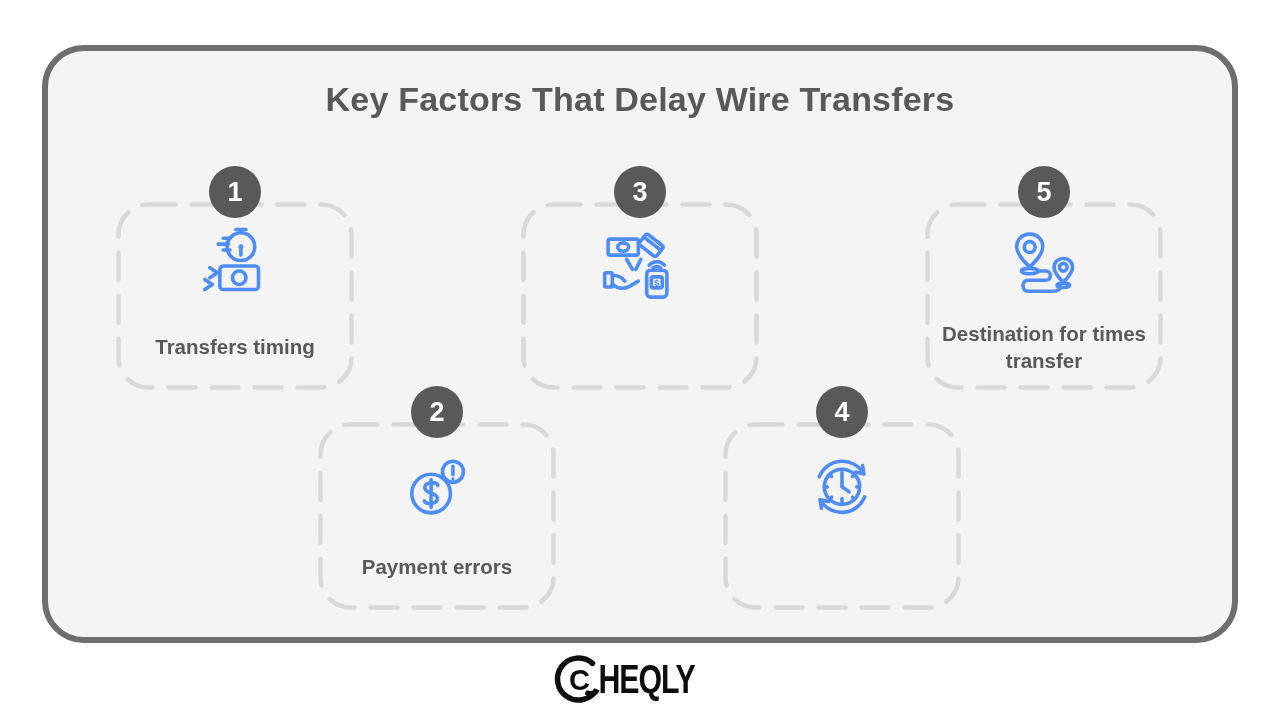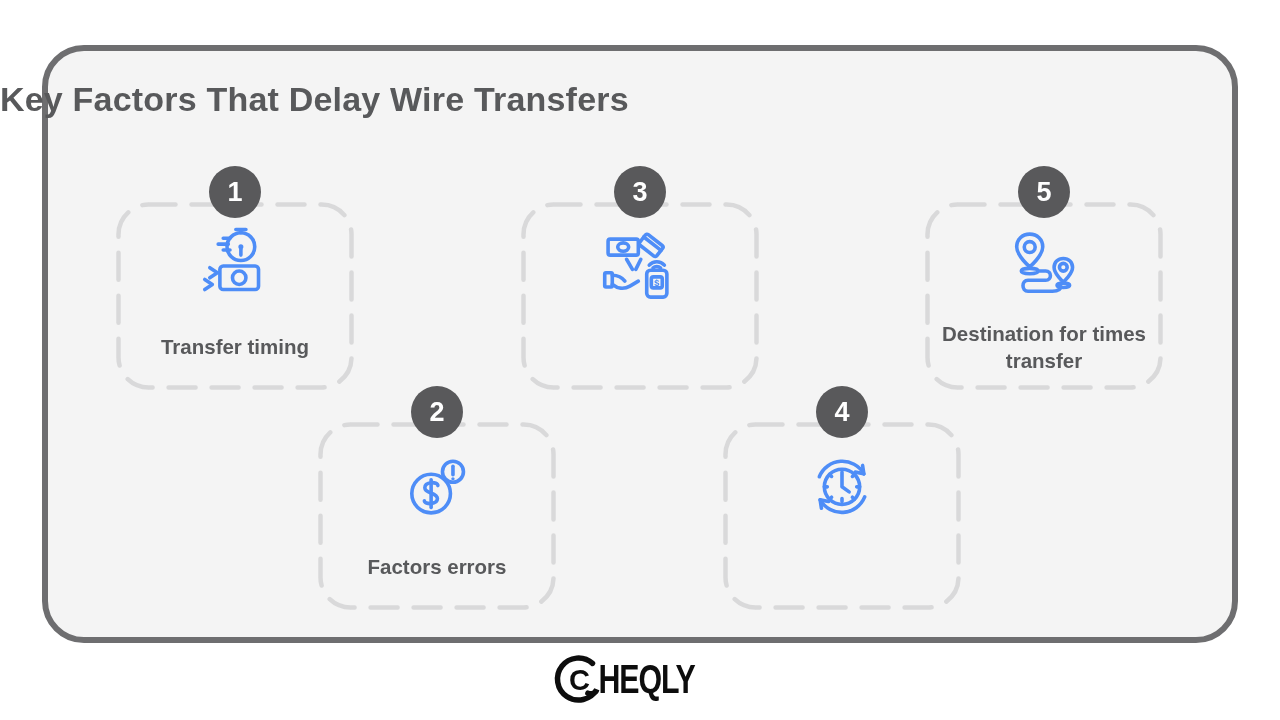--- a/index.html
+++ b/index.html
@@ -21,20 +21,21 @@
   }
   .stage{position:relative;width:1280px;height:720px;overflow:hidden;background:var(--page-bg);}
   .panel{
     position:absolute;left:42px;top:45px;width:1196px;height:598px;
     border:6px solid var(--panel-border);
     border-radius:42px;
     background:var(--panel-bg);
   }
   .title{
     position:absolute;top:80px;left:0;width:100%;
+    text-align:center;
     font-size:34px;font-weight:700;color:var(--text-gray);
     letter-spacing:.2px;
   }
   .factor{position:absolute;width:238px;height:188px;}
   .pos-1{left:116px;top:202px;}
   .pos-2{left:318px;top:422px;}
   .pos-3{left:521px;top:202px;}
   .pos-4{left:723px;top:422px;}
   .pos-5{left:925px;top:202px;}
   .dash-rect{position:absolute;left:0;top:0;width:100%;height:100%;}
@@ -101,39 +102,39 @@
         <path d="M51,6.5 h12 M57,6.5 v4"></path>
         <circle class="fill" cx="57" cy="27" r="3"></circle>
         <path d="M57,30 v7"></path>
         <path d="M36,17 h8 M30,24 h12 M36,31 h8"></path>
         <rect x="32" y="50" width="46" height="28" rx="4"></rect>
         <circle cx="55" cy="64" r="8"></circle>
         <path d="M20,52 l9,6 -9,6"></path>
         <path d="M14,66 l9,6 -9,6"></path>
       </svg>
     </span>
-    <div class="label">Transfer timing</div>
+    <div class="label">Transfers timing</div>
   </div>
 
   <div class="factor pos-2">
     <svg class="dash-rect" viewBox="0 0 238 188" preserveAspectRatio="none">
       <rect x="2.5" y="2.5" width="233" height="183" rx="30" ry="30"></rect>
     </svg>
     <div class="badge">2</div>
     <span class="icon">
       <svg viewBox="0 0 100 100">
         <circle cx="43" cy="59" r="23"></circle>
         <path d="M51,49.5 C51,44.5 35.5,44.5 35.5,52 C35.5,59.5 50.5,57 50.5,65 C50.5,72.5 35,72.5 35,67.5"></path>
         <path d="M43,42.5 V75.5"></path>
         <circle cx="69" cy="33" r="12.5"></circle>
         <path d="M69,26.5 V36.5"></path>
         <circle class="fill" cx="69" cy="41.5" r="2"></circle>
       </svg>
     </span>
-    <div class="label">Factors errors</div>
+    <div class="label">Payment errors</div>
   </div>
 
   <div class="factor pos-3">
     <svg class="dash-rect" viewBox="0 0 238 188" preserveAspectRatio="none">
       <rect x="2.5" y="2.5" width="233" height="183" rx="30" ry="30"></rect>
     </svg>
     <div class="badge">3</div>
     <span class="icon">
       <svg viewBox="0 0 100 100">
         <rect x="12" y="18" width="36" height="19" rx="2.5"></rect>

